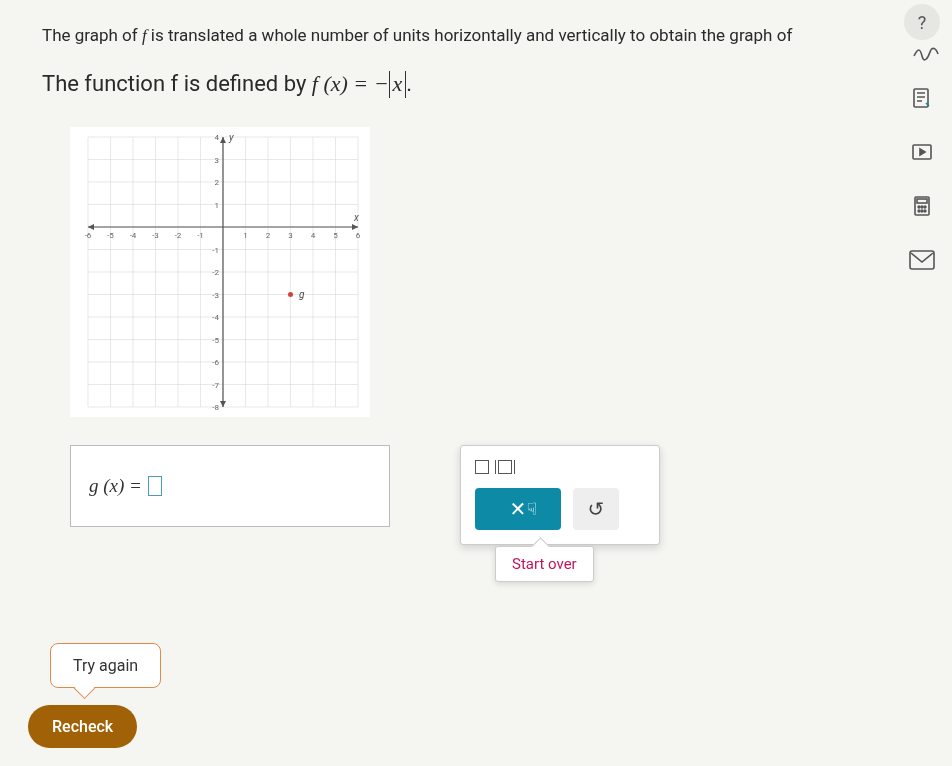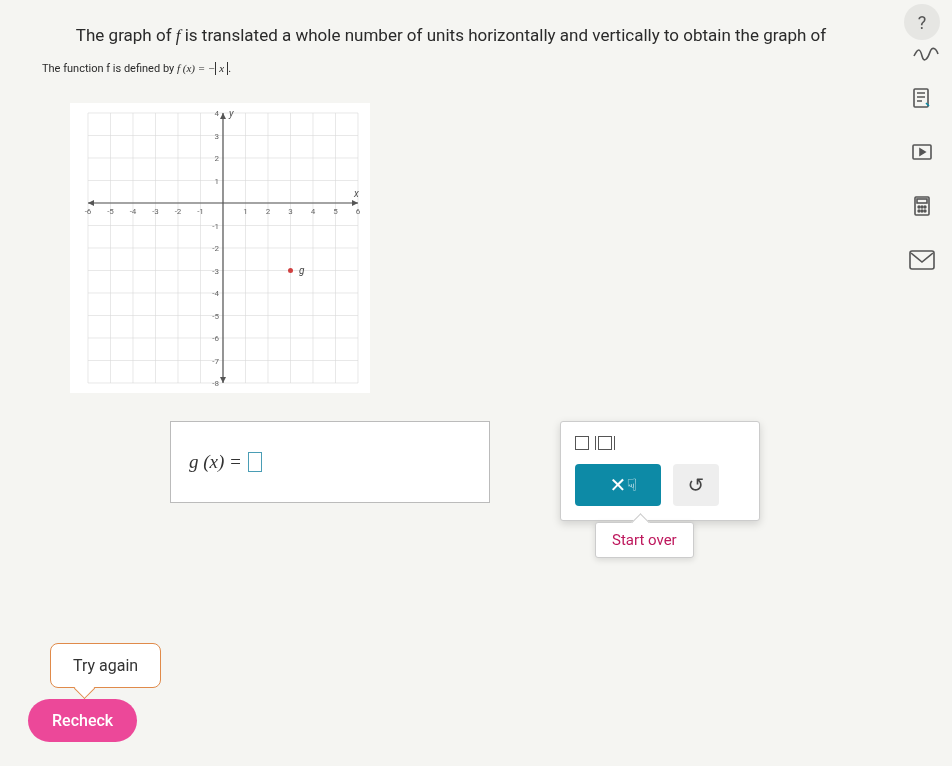--- a/index.html
+++ b/index.html
@@ -13,26 +13,25 @@
       overflow: hidden;
     }
     .content {
       padding: 22px 30px 0 42px;
       width: 890px;
     }
     .problem-text {
       font-size: 17px;
       line-height: 1.6;
       color: #2a2a2a;
-      margin-bottom: 10px;
-      text-align: center;
+      margin-bottom: 16px;
     }
     .problem-text .fvar { font-style: italic; font-family: Georgia, serif; }
     .defn {
-      font-size: 11px;
+      font-size: 22px;
       line-height: 1.7;
       color: #2a2a2a;
     }
     .mathexpr { font-family: Georgia, serif; font-style: italic; }
     .abs {
       display: inline-block;
       border-left: 1.5px solid #333;
       border-right: 1.5px solid #333;
       padding: 0 3px;
       line-height: 1.2;
@@ -42,21 +41,20 @@
       margin: 24px 0 0 28px;
       width: 300px;
       height: 290px;
       background: #fff;
     }
     .answer-row {
       margin: 28px 0 0 28px;
       display: flex;
       align-items: flex-start;
       gap: 70px;
-      justify-content: center;
     }
     .answer-box {
       width: 320px;
       height: 82px;
       border: 1px solid #bbb;
       background: #fff;
       display: flex;
       align-items: center;
       padding-left: 18px;
       font-family: Georgia, serif;
@@ -160,22 +158,22 @@
       position: absolute;
       left: 26px; bottom: -9px;
       width: 14px; height: 14px;
       background: #fff;
       border-right: 1.5px solid #e08a4a;
       border-bottom: 1.5px solid #e08a4a;
       transform: rotate(45deg);
     }
     .recheck {
       position: absolute;
-      left: 28px; bottom: 24px;
-      background: #ec4899;
+      left: 28px; bottom: 18px;
+      background: #a16207;
       color: #fff;
       border-radius: 22px;
       padding: 12px 24px;
       font-size: 16px;
       font-weight: 500;
     }
     
     .rail {
       position: absolute;
       right: 8px; top: 0;

